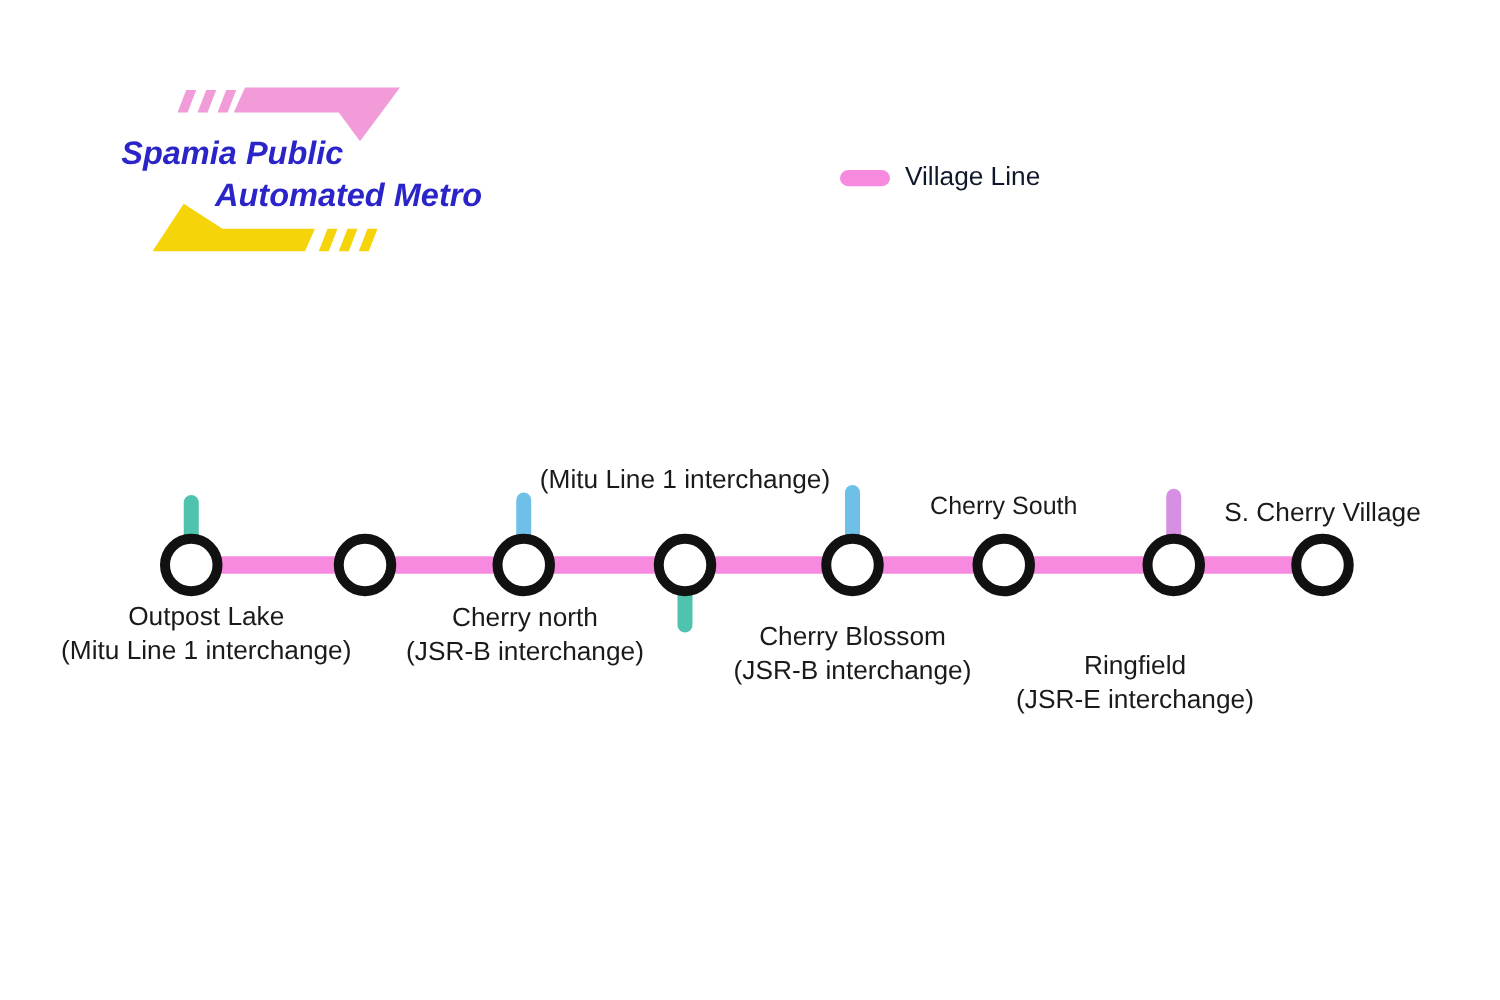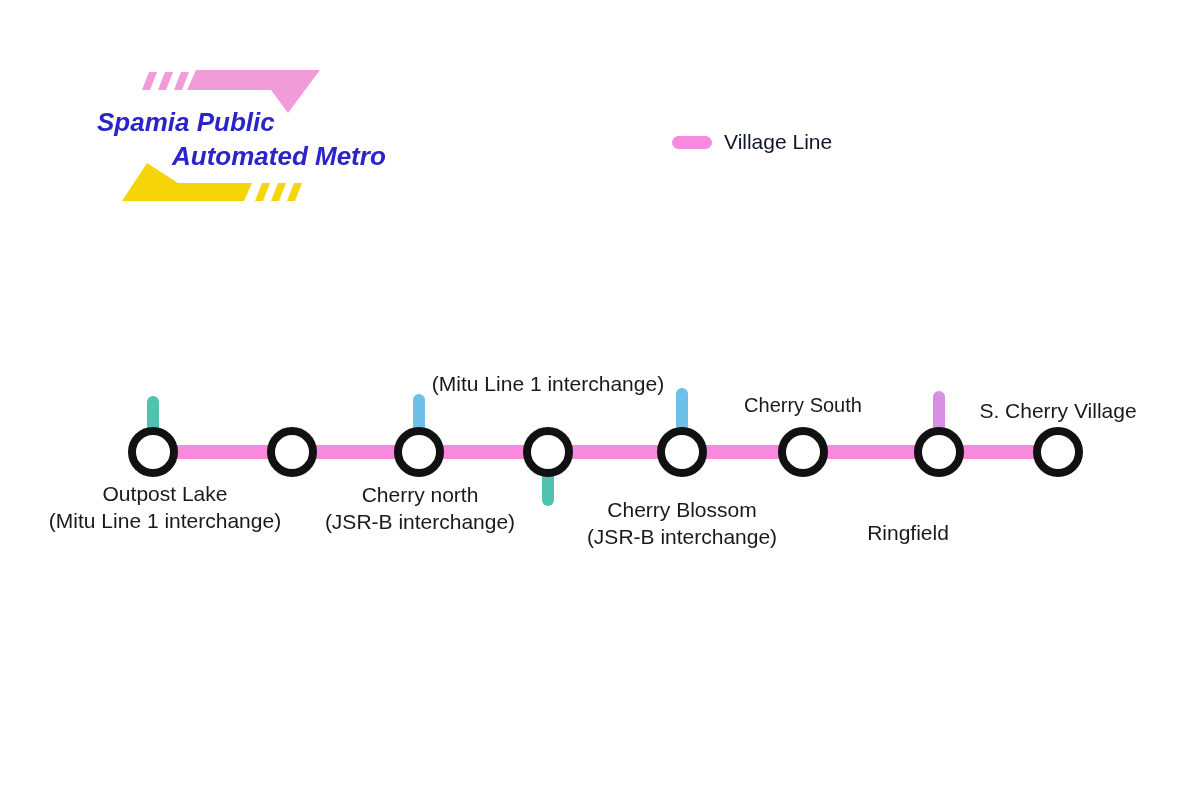--- a/index.html
+++ b/index.html
@@ -95,19 +95,20 @@
     <div>Cherry Blossom</div>
     <div>(JSR-B interchange)</div>
   </div>
 
   <div class="label big" style="left:803px;top:392px;">
     <div>Cherry South</div>
   </div>
 
   <div class="label" style="left:908px;top:483px;margin-top:36px;">
     <div>Ringfield</div>
+    <div>(JSR-E interchange)</div>
   </div>
 
   <div class="label" style="left:1058px;top:397px;">
     <div>S. Cherry Village</div>
   </div>
 
 </div>
 
 </body></html>

